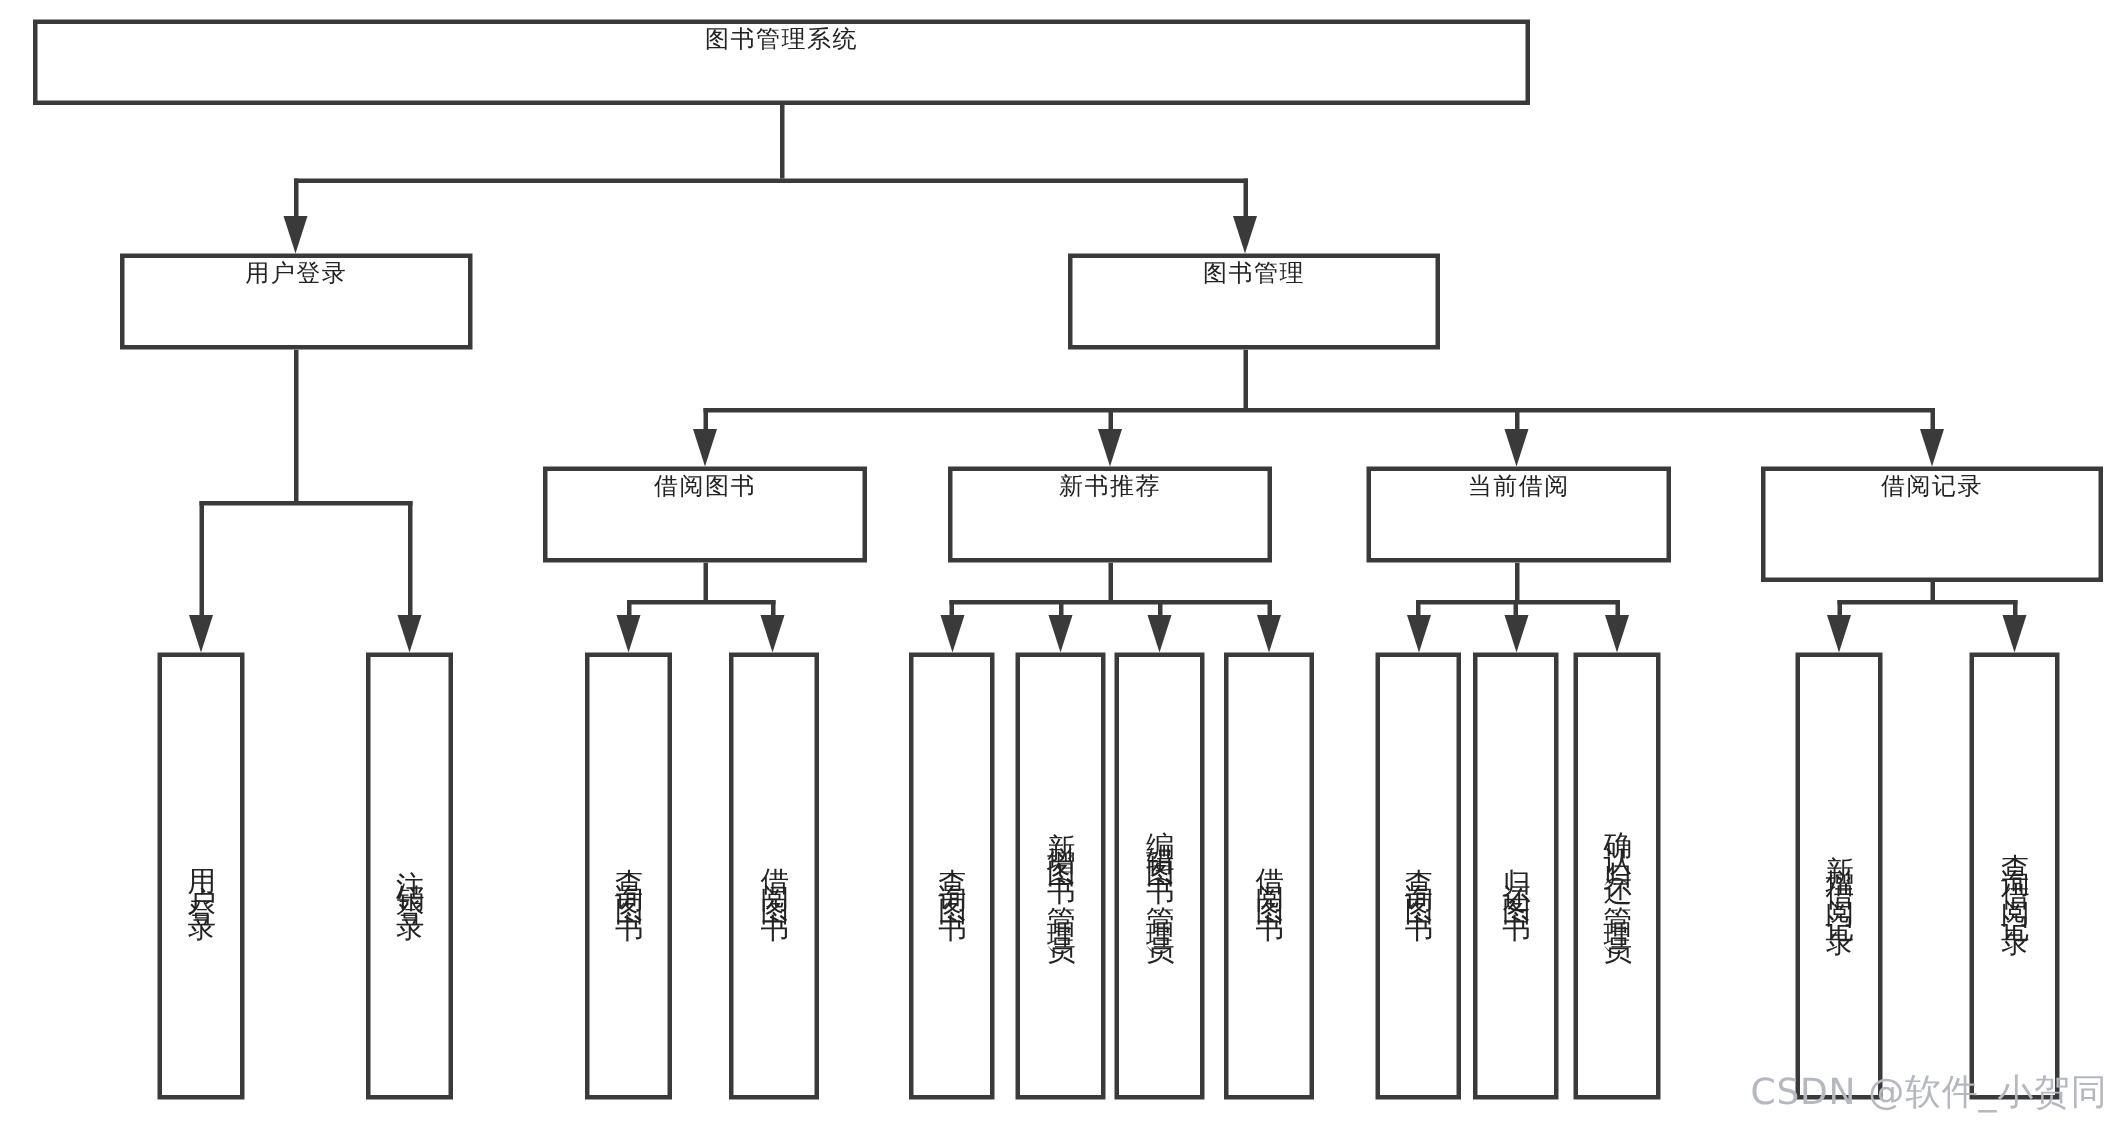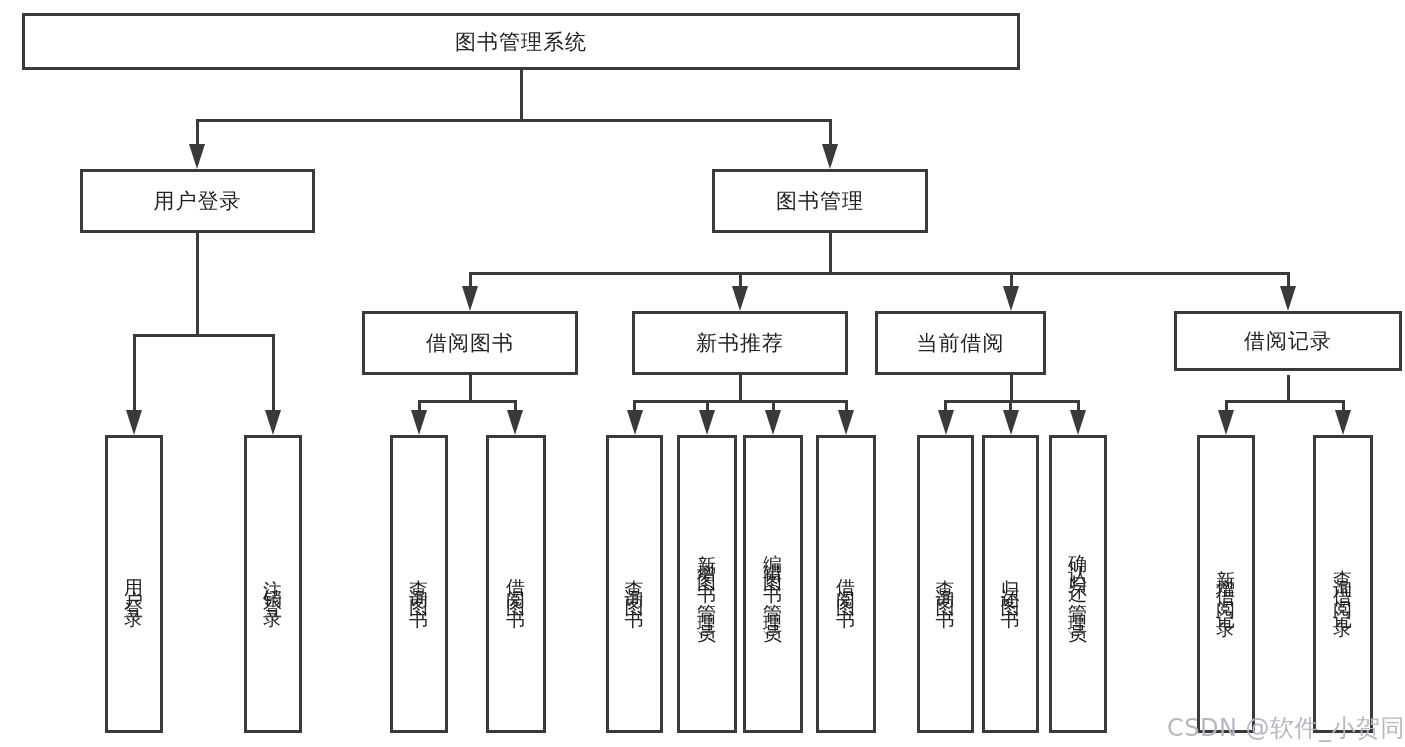--- a/index.html
+++ b/index.html
@@ -11,23 +11,22 @@
     font-family: "DejaVu Sans", "Liberation Sans", sans-serif;
     overflow: hidden;
   }
   
   .box {
     position: absolute;
     box-sizing: border-box;
     border: 3px solid var(--line, #3a3a3a);
     background: var(--box-bg, #ffffff);
     display: flex;
-    align-items: center;
     justify-content: center;
-    font-size: 21px;
+    font-size: 16px;
     letter-spacing: 1px;
     color: var(--text, #222222);
     z-index: 2;
   }
   
   .vbox {
     position: absolute;
     top: 435px;
     height: 298px;
     box-sizing: border-box;
@@ -134,34 +133,34 @@
   <div class="ah" style="left:1218px;top:410px"></div>
   <div class="ah" style="left:1335px;top:410px"></div>
 
   <div class="box" style="left:22px;top:13px;width:998px;height:57px">
     <span>图书管理系统</span>
   </div>
 
   <div class="box" style="left:80px;top:169px;width:235px;height:64px">
     <span>用户登录</span>
   </div>
-  <div class="box" style="left:712px;top:169px;width:216px;height:64px">
+  <div class="box" style="left:712px;top:169px;width:248px;height:64px">
     <span>图书管理</span>
   </div>
 
   <div class="box" style="left:362px;top:311px;width:216px;height:64px">
     <span>借阅图书</span>
   </div>
   <div class="box" style="left:632px;top:311px;width:216px;height:64px">
     <span>新书推荐</span>
   </div>
-  <div class="box" style="left:875px;top:311px;width:171px;height:64px">
+  <div class="box" style="left:911px;top:311px;width:203px;height:64px">
     <span>当前借阅</span>
   </div>
-  <div class="box" style="left:1174px;top:311px;width:228px;height:60px">
+  <div class="box" style="left:1174px;top:311px;width:228px;height:77px">
     <span>借阅记录</span>
   </div>
 
   <div class="vbox" style="left:105px;width:58px">
     <span class="vtext">用户登录</span>
   </div>
   <div class="vbox" style="left:244px;width:58px">
     <span class="vtext">注销登录</span>
   </div>
 

